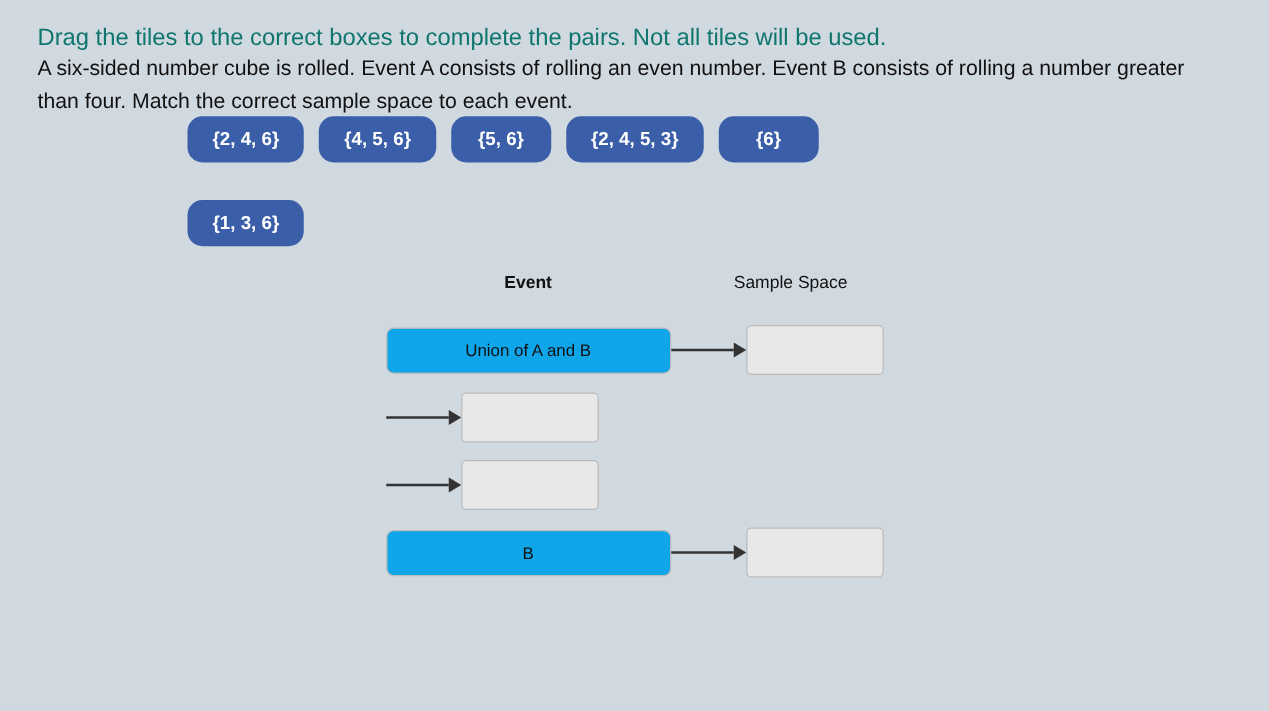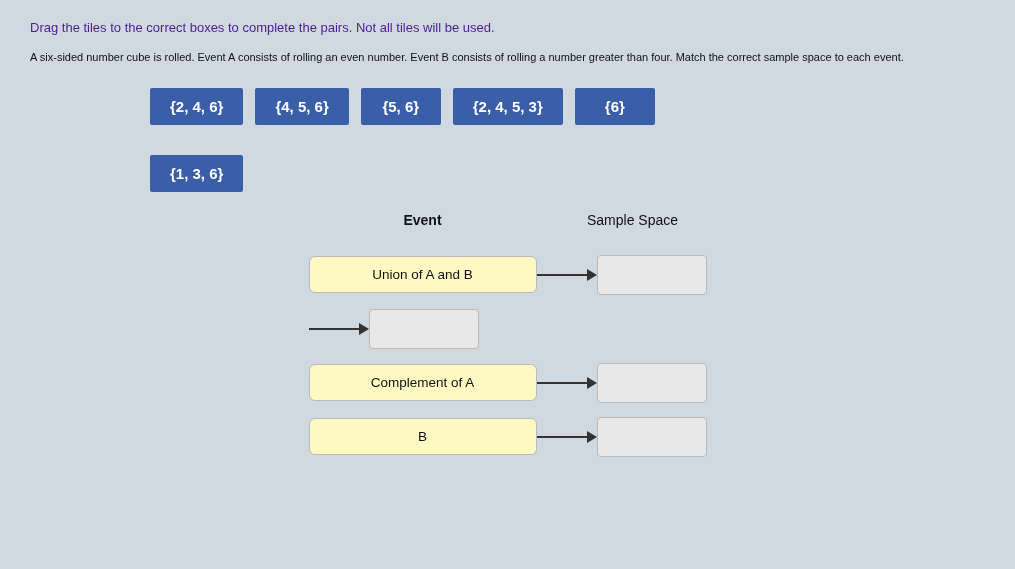--- a/index.html
+++ b/index.html
@@ -8,55 +8,54 @@
       font-family: Arial, sans-serif;
       background: #d0d8e0;
       width: 1015px;
       min-height: 569px;
       padding: 20px 30px;
       font-size: 14px;
       color: #111;
     }
 
     .instructions {
-      font-size: 13px;
-      margin-bottom: 14px;
-      color: #4c1d95;
+      font-size: 19px;
+      margin-bottom: 0;
+      color: #0f766e;
     }
 
     .problem-text {
-      font-size: 11px;
+      font-size: 17px;
       line-height: 1.5;
-      margin-bottom: 22px;
       color: #111;
     }
 
     .tiles-area {
       display: flex;
       flex-wrap: wrap;
       gap: 12px;
       margin-left: 120px;
       margin-bottom: 30px;
     }
 
     .tile {
       background: #3a5fa8;
       color: #fff;
       font-size: 15px;
       font-weight: bold;
       padding: 10px 20px;
-      border-radius: 2px;
+      border-radius: 12px;
       cursor: grab;
       user-select: none;
       min-width: 80px;
       text-align: center;
     }
 
     .event-box {
-      background: #fef9c3;
+      background: #0ea5e9;
       border: 1.5px solid #bbb;
       border-radius: 6px;
       padding: 10px 16px;
       font-size: 13.5px;
       width: 228px;
       text-align: center;
     }
 
     .arrow {
       display: flex;
@@ -170,21 +169,20 @@
 
     <div class="match-row">
       <div class="arrow">
         <div class="arrow-line"></div>
         <div class="arrow-head"></div>
       </div>
       <div class="drop-box"></div>
     </div>
 
     <div class="match-row">
-      <div class="event-box">Complement of A</div>
       <div class="arrow">
         <div class="arrow-line"></div>
         <div class="arrow-head"></div>
       </div>
       <div class="drop-box"></div>
     </div>
 
     <div class="match-row">
       <div class="event-box">B</div>
       <div class="arrow">

